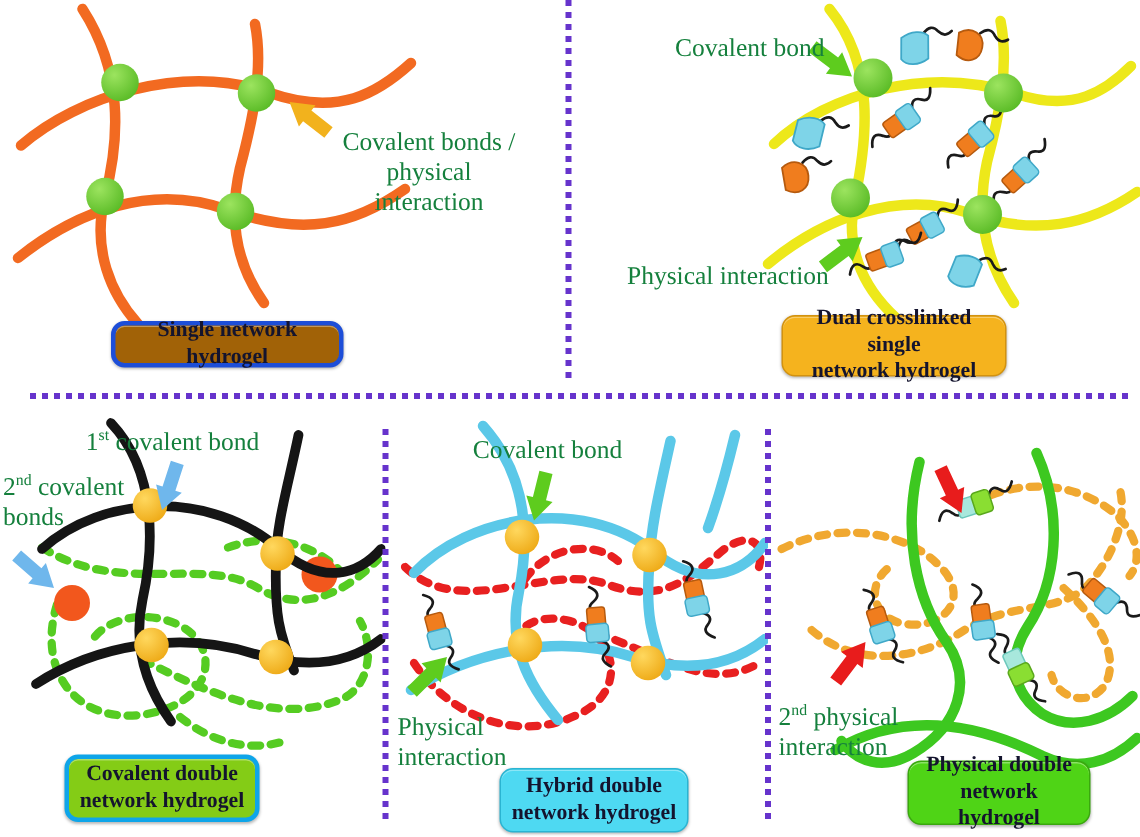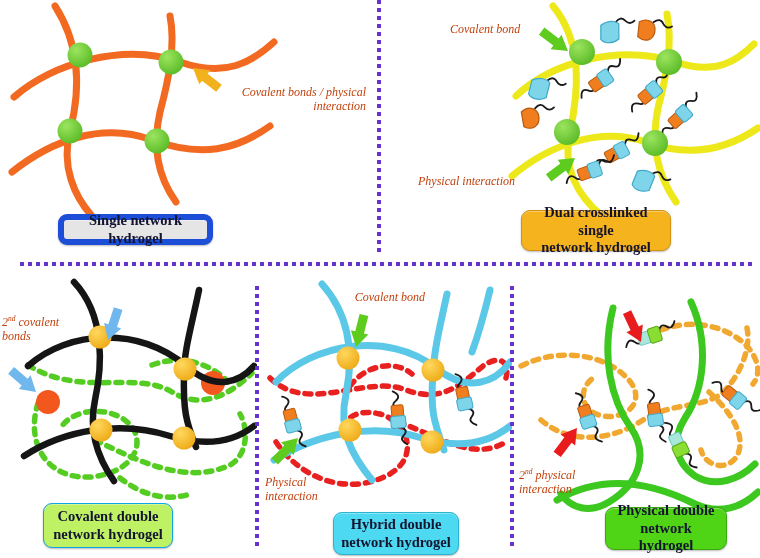--- a/index.html
+++ b/index.html
@@ -1,28 +1,28 @@
 <!DOCTYPE html>
 <html><head>
 <meta charset="utf-8">
 <style>
   html,body{margin:0;padding:0;background:#fff;}
   .figure{position:relative;width:760px;height:558px;background:#ffffff;overflow:hidden;
           font-family:"Liberation Serif", serif;color:#1c1c3c;}
   .panel{position:absolute;}
   .panel svg{position:absolute;left:0;top:0;}
-  .ann{position:absolute;font-size:12px;line-height:1.18;color:#c2410c;font-style:italic;}
-  .ann.center{text-align:right;}
+  .ann{position:absolute;font-size:17px;line-height:1.18;color:#15803d;}
+  .ann.center{text-align:center;}
   .label-box{position:absolute;display:flex;flex-direction:column;align-items:center;justify-content:center;
              border-radius:9px;font-size:14.5px;font-weight:600;line-height:1.22;color:#14142e;
              box-shadow:0 1px 2px rgba(0,0,0,0.28), inset 0 1px 0 rgba(255,255,255,0.35);
              text-align:center;padding:2px 6px;box-sizing:border-box;}
-  .lb-single{background:#e5e5e5;border:6px solid #1d4ed8;}
+  .lb-single{background:#a16207;border:3px solid #1d4ed8;margin-left:16px;}
   .lb-dual{background:#f5b31e;border:1px solid #d29210;}
-  .lb-cov{background:#bef264;border:1px solid #0ea5e9;}
+  .lb-cov{background:#84cc16;border:3px solid #0ea5e9;}
   .lb-hyb{background:#4ed9f2;border:1px solid #2ab4d2;text-align:center;}
   .lb-phy{background:#4fd416;border:1px solid #3aa80e;}
   sup{font-size:0.62em;}
   .divider{position:absolute;}
   .div-v{width:4px;background-image:repeating-linear-gradient(to bottom,#6633cc 0 4px,transparent 4px 8px);}
   .div-h{height:4px;background-image:repeating-linear-gradient(to right,#6633cc 0 4px,transparent 4px 8px);}
   .tail{fill:none;stroke:#1a1a1a;stroke-width:1.8;stroke-linecap:round;}
   .strand{fill:none;stroke-linecap:round;}
 </style>
 </head>
@@ -149,20 +149,23 @@
       </g>
       <g>
         <circle cx="100" cy="67" r="11.5" fill="url(#ynode)"></circle>
         <circle cx="185" cy="99" r="11.5" fill="url(#ynode)"></circle>
         <circle cx="101" cy="160" r="11.5" fill="url(#ynode)"></circle>
         <circle cx="184" cy="168" r="11.5" fill="url(#ynode)"></circle>
       </g>
       <use href="#arrow" fill="#6fb7ec" transform="translate(108,70) rotate(-72)"></use>
       <use href="#arrow" fill="#6fb7ec" transform="translate(36,122) rotate(221)"></use>
     </svg>
+    <div class="ann center" style="left:50px;top:15px;width:130px">
+      <span>1</span><sup>st</sup><span> covalent bond</span>
+    </div>
     <div class="ann" style="left:2px;top:45px">
       <div><span>2</span><sup>nd</sup><span> covalent</span></div>
       <div>bonds</div>
     </div>
     <div class="label-box lb-cov" style="left:43px;top:233px;width:130px;height:45px">
       <div>Covalent double</div>
       <div>network hydrogel</div>
     </div>
   </div>
 

